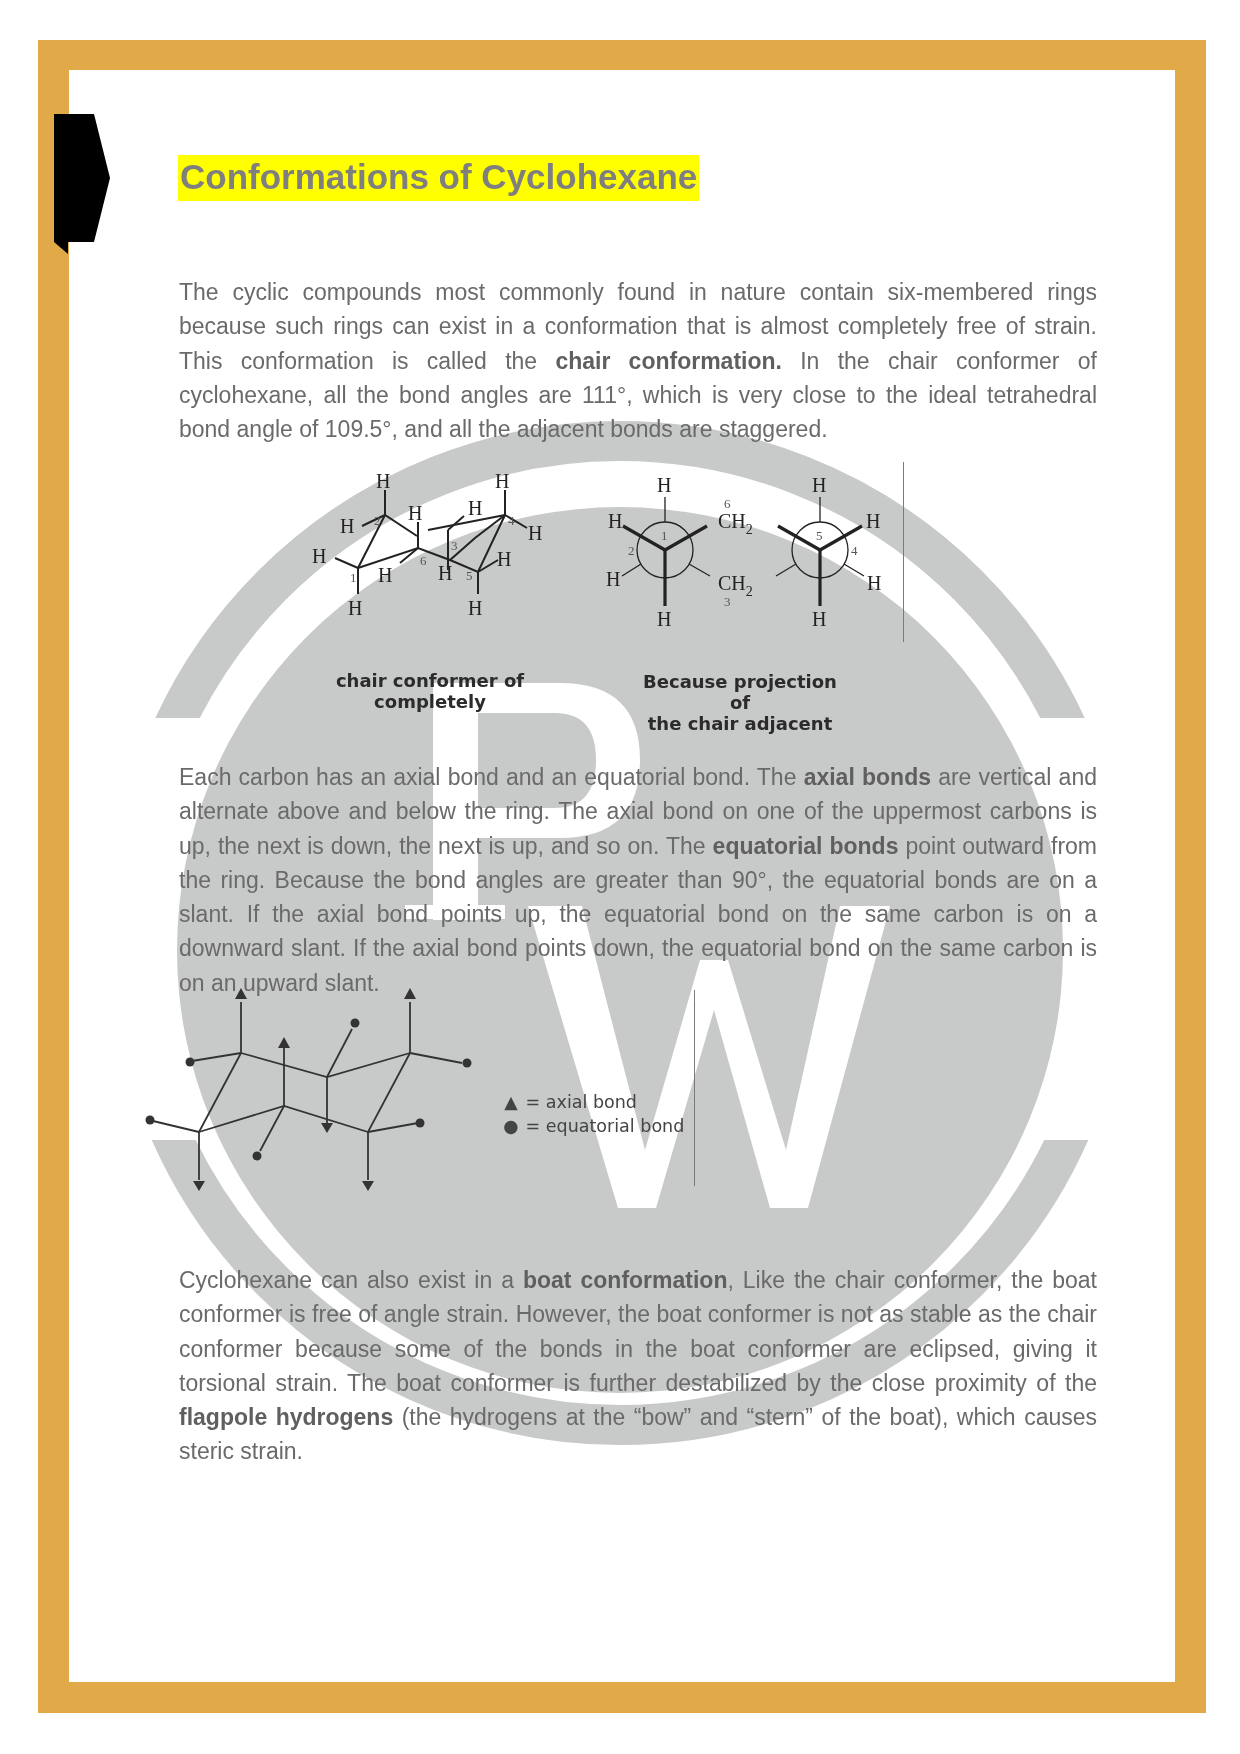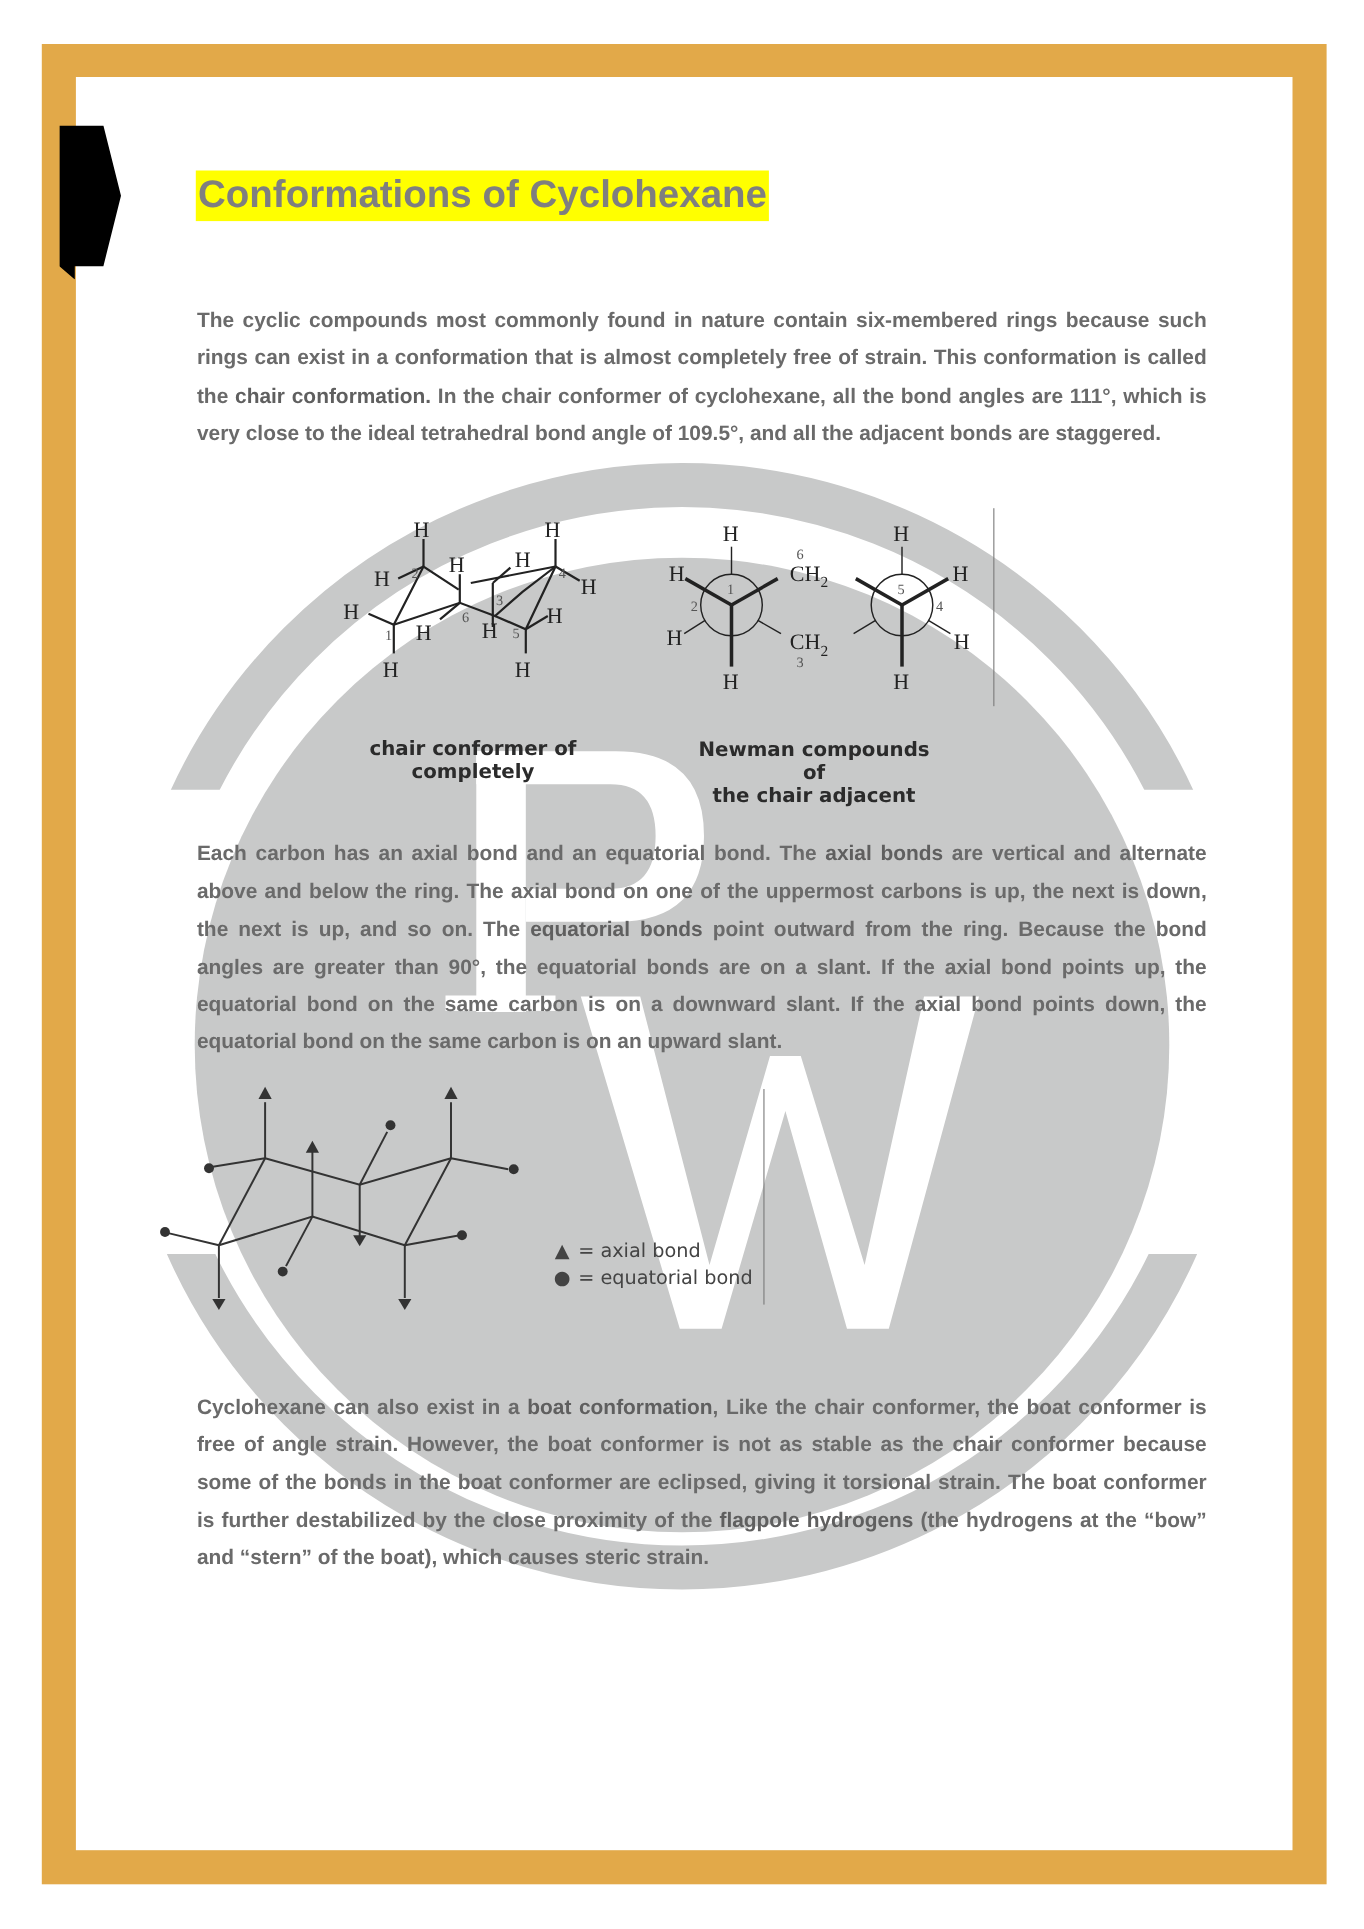--- a/index.html
+++ b/index.html
@@ -3,29 +3,29 @@
   <meta charset="utf-8">
   <style>
     html, body { margin: 0; padding: 0; background: #ffffff; }
     body { width: 1240px; height: 1754px; position: relative; overflow: hidden; font-family: "Liberation Sans", sans-serif; }
     .frame { position: absolute; left: 38px; top: 40px; width: 1168px; height: 1673px; background: #e2a949; }
     .inner { position: absolute; left: 69px; top: 70px; width: 1106px; height: 1612px; background: #ffffff; overflow: hidden; }
     .watermark { position: absolute; left: 0; top: 0; width: 1240px; height: 1754px; pointer-events: none; }
     .tab-marker { position: absolute; left: 54px; top: 114px; width: 58px; height: 140px; }
     .title-wrap { position: absolute; left: 142px; top: 155px; background: #ffff00; padding: 2px 2px 4px 2px; margin-left: 36px; }
     .title { font-family: "Liberation Sans", sans-serif; font-weight: bold; font-size: 35px; color: #7f7f7f; line-height: 40px; white-space: nowrap; }
-    .para { position: absolute; left: 179px; width: 918px; font-size: 19px; line-height: 34.3px; color: #6a6a6a; text-align: justify; font-weight: bold; }
+    .para { position: absolute; left: 179px; width: 918px; font-size: 23px; line-height: 34.3px; color: #6a6a6a; text-align: justify; }
     .para b { color: #5f5f5f; }
     .p1 { top: 275px; }
     .p2 { top: 760px; }
     .p3 { top: 1263px; }
     .fig { position: absolute; }
     .fig svg { display: block; overflow: visible; }
     .caption { position: absolute; font-family: "DejaVu Sans", sans-serif; font-weight: bold; font-size: 18px; line-height: 21px; color: #2b2b2b; text-align: center; }
-    .legend { position: absolute; left: 502px; top: 1090px; font-family: "DejaVu Sans", sans-serif; font-size: 17.5px; line-height: 24px; color: #444; margin-top: 36px; }
+    .legend { position: absolute; left: 502px; top: 1090px; font-family: "DejaVu Sans", sans-serif; font-size: 17.5px; line-height: 24px; color: #444; }
     .legend .sym { display: inline-block; width: 18px; text-align: center; }
     .vline { position: absolute; width: 1px; background: #7a7a7a; }
   </style>
 </head>
 <body>
 
 <div class="frame"></div>
 <div class="inner"></div>
 
 <svg class="watermark" viewBox="0 0 1240 1754" xmlns="http://www.w3.org/2000/svg">
@@ -156,21 +156,21 @@
       <text x="71" y="70">1</text>
       <text x="38" y="85">2</text>
       <text x="134" y="38">6</text>
       <text x="134" y="136">3</text>
       <text x="226" y="70">5</text>
       <text x="261" y="85">4</text>
     </g>
   </svg>
 </div>
 <div class="caption" style="left:630px; top:671px; width:220px;">
-  <div>Newman compounds of</div>
+  <div>Because projection of</div>
   <div>the chair adjacent</div>
 </div>
 <div class="vline" style="left:903px; top:462px; height:180px;"></div>
 
 <div class="para p2">
   <span>Each carbon has an axial bond and an equatorial bond. The </span><b>axial bonds</b><span> are vertical and alternate above and below the ring. The axial bond on one of the uppermost carbons is up, the next is down, the next is up, and so on. The </span><b>equatorial bonds</b><span> point outward from the ring. Because the bond angles are greater than 90°, the equatorial bonds are on a slant. If the axial bond points up, the equatorial bond on the same carbon is on a downward slant. If the axial bond points down, the equatorial bond on the same carbon is on an upward slant.</span>
 </div>
 
 <div class="fig" style="left:180px; top:985px; width:340px; height:200px;">
   <svg width="340" height="200" viewBox="0 0 340 200" xmlns="http://www.w3.org/2000/svg">

